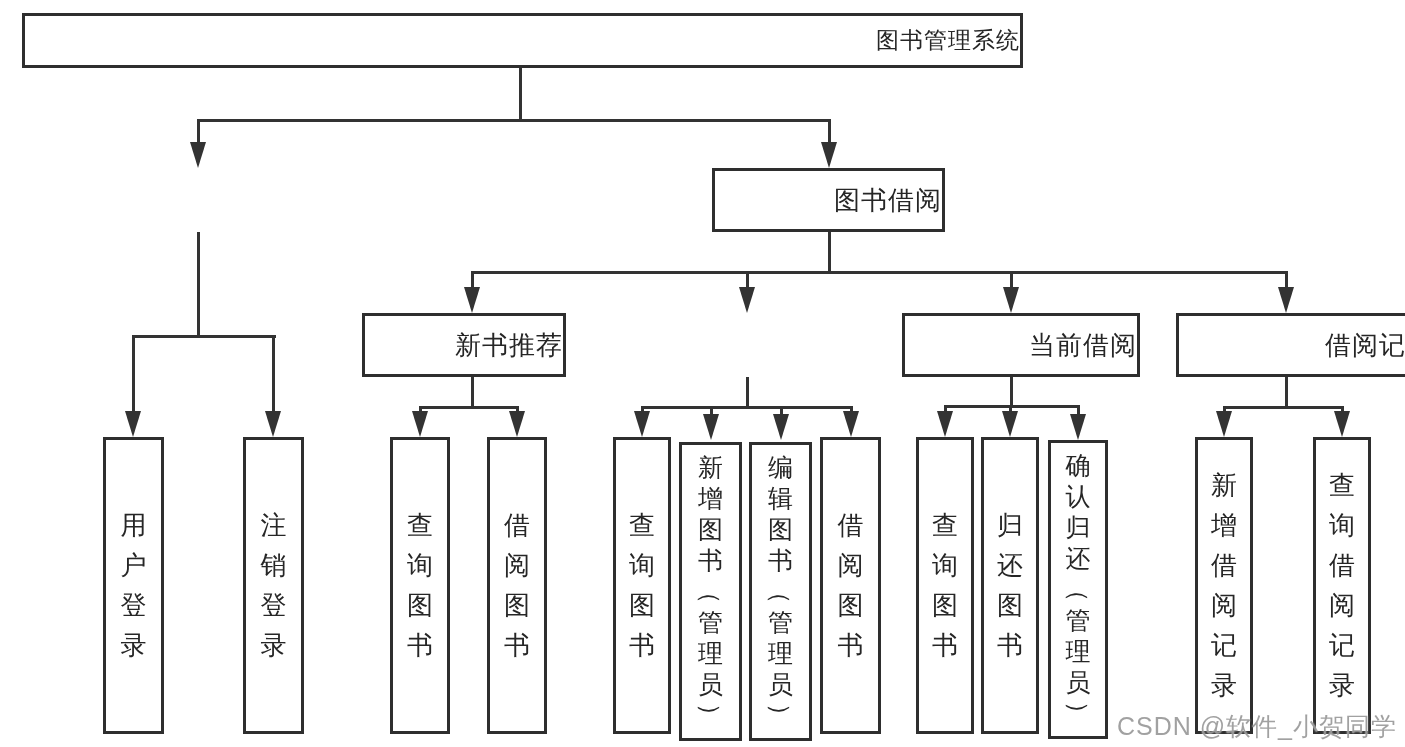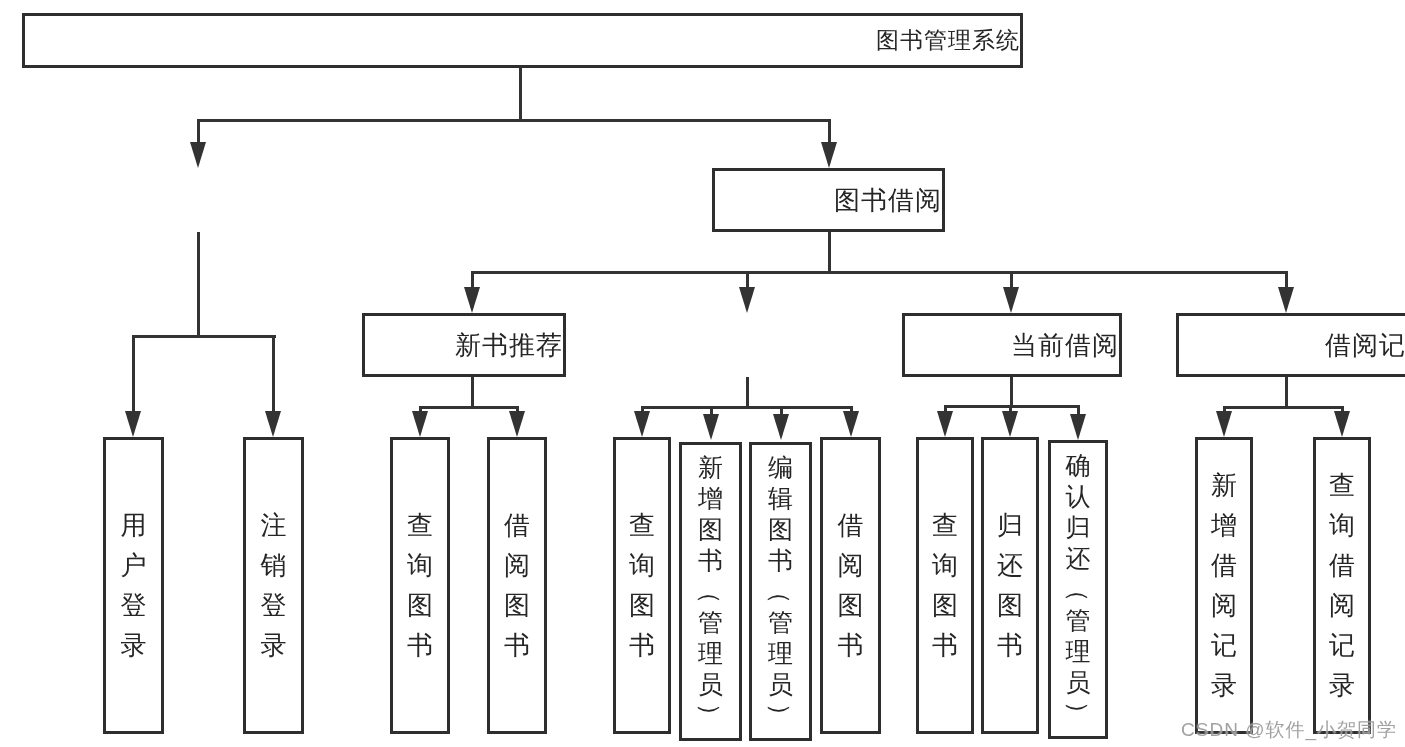--- a/index.html
+++ b/index.html
@@ -22,41 +22,41 @@
   }
   .vtext{
     display:flex;flex-direction:column;align-items:center;justify-content:center;
     width:100%;height:100%;
   }
   .vchar{height:40px;display:flex;align-items:center;justify-content:center;font-size:26px;color:#262626;}
   .tight .vchar{height:31px;font-size:25px;}
   .rot{display:inline-block;transform:rotate(90deg);}
   .watermark{
     position:absolute;right:8px;bottom:4px;z-index:5;
-    font-size:19px;color:rgba(145,145,145,0.85);letter-spacing:1px;
+    font-size:25px;color:rgba(145,145,145,0.85);letter-spacing:1px;
     text-shadow:0 0 2px rgba(255,255,255,0.9);
   }
 </style>
 </head>
 <body>
 
 <div class="canvas">
 
   <div class="box title-box" style="left:22px;top:13px;width:1001px;height:55px">
     <span class="hlabel">图书管理系统</span>
   </div>
 
   <div class="box" style="left:712px;top:168px;width:233px;height:64px">
     <span class="hlabel">图书借阅</span>
   </div>
 
   <div class="box" style="left:362px;top:313px;width:204px;height:64px">
     <span class="hlabel">新书推荐</span>
   </div>
-  <div class="box" style="left:902px;top:313px;width:220px;height:64px">
+  <div class="box" style="left:902px;top:313px;width:238px;height:64px">
     <span class="hlabel">当前借阅</span>
   </div>
   <div class="box" style="left:1176px;top:313px;width:260px;height:64px">
     <span class="hlabel">借阅记录</span>
   </div>
 
   <div class="box vbox" style="left:103px;top:437px;width:61px;height:297px">
     <div class="vtext">
         <div class="vchar">用</div>
         <div class="vchar">户</div>

